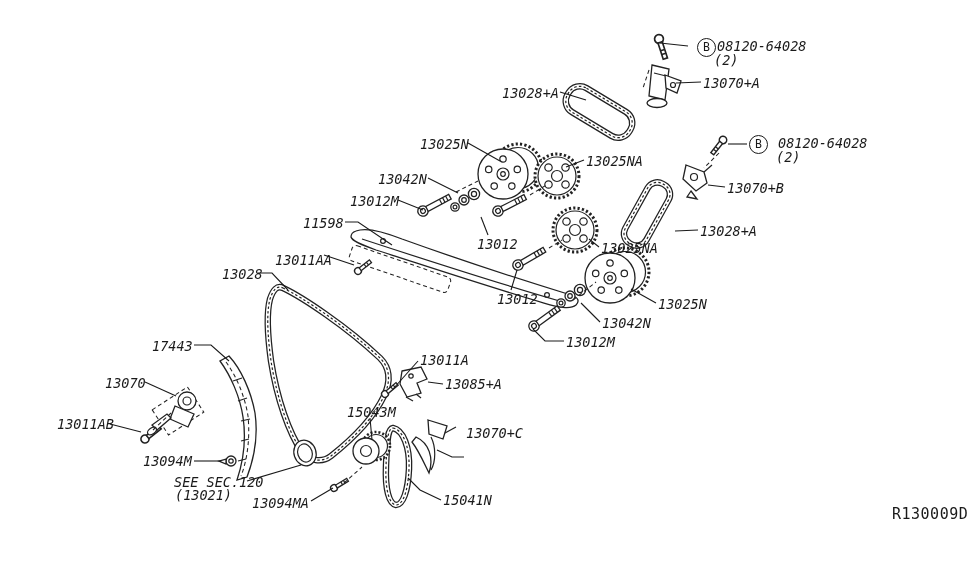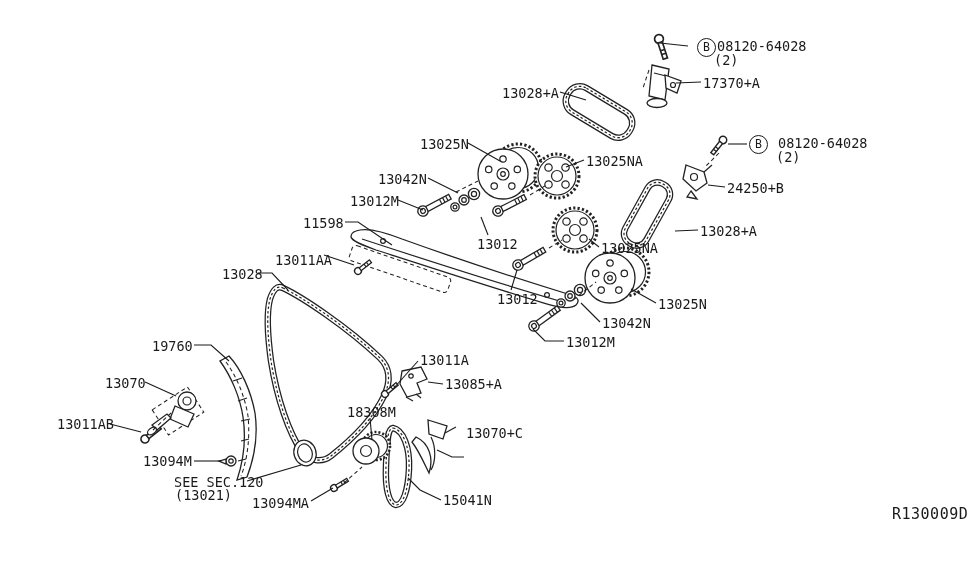--- a/index.html
+++ b/index.html
@@ -1,19 +1,19 @@
 <!DOCTYPE html>
 <html><head>
 <meta charset="utf-8">
 <style>
   html,body{margin:0;padding:0;background:#fff;}
   #stage{position:relative;width:975px;height:566px;background:#fff;overflow:hidden;
          font-family:"DejaVu Sans Mono", monospace;color:#1a1a1a;}
   #art{position:absolute;left:0;top:0;}
-  .lbl{position:absolute;font-size:13.5px;line-height:14px;white-space:nowrap;}
+  .lbl{position:absolute;font-size:13.5px;line-height:14px;white-space:nowrap;font-style:italic;}
   .bcirc{position:absolute;width:17px;height:17px;border:1.4px solid #1a1a1a;border-radius:50%;
          text-align:center;line-height:16px;font-size:11.5px;}
   .footer{position:absolute;font-size:15px;letter-spacing:.5px;}
   
   .ln{fill:none;stroke:#222;stroke-width:1.2;}
   .fill{fill:#fff;stroke:#222;stroke-width:1.3;}
   .teeth{fill:#fff;stroke:#222;stroke-width:3;stroke-dasharray:2.2 2.2;}
   .teeth2{fill:#fff;stroke:#222;stroke-width:2.6;stroke-dasharray:2 2;}
   .dash{fill:none;stroke:#222;stroke-width:1.05;stroke-dasharray:4 3;}
   .lead{fill:none;stroke:#1a1a1a;stroke-width:1.1;}
@@ -266,44 +266,44 @@
   </svg>
 
   <div class="bcirc" style="left:697px;top:38px">B</div>
   <div class="lbl" style="left:717px;top:39px">08120-64028</div>
   <div class="lbl" style="left:714px;top:53px">(2)</div>
 
   <div class="bcirc" style="left:749px;top:135px">B</div>
   <div class="lbl" style="left:778px;top:136px">08120-64028</div>
   <div class="lbl" style="left:776px;top:150px">(2)</div>
 
-  <div class="lbl" style="left:703px;top:76px">17370+A</div>
+  <div class="lbl" style="left:703px;top:76px">13070+A</div>
   <div class="lbl" style="left:502px;top:86px">13028+A</div>
   <div class="lbl" style="left:420px;top:137px">13025N</div>
   <div class="lbl" style="left:586px;top:154px">13025NA</div>
   <div class="lbl" style="left:378px;top:172px">13042N</div>
   <div class="lbl" style="left:350px;top:194px">13012M</div>
   <div class="lbl" style="left:477px;top:237px">13012</div>
   <div class="lbl" style="left:303px;top:216px">11598</div>
   <div class="lbl" style="left:275px;top:253px">13011AA</div>
   <div class="lbl" style="left:222px;top:267px">13028</div>
   <div class="lbl" style="left:497px;top:292px">13012</div>
   <div class="lbl" style="left:601px;top:241px">13025NA</div>
   <div class="lbl" style="left:658px;top:297px">13025N</div>
   <div class="lbl" style="left:602px;top:316px">13042N</div>
   <div class="lbl" style="left:566px;top:335px">13012M</div>
-  <div class="lbl" style="left:727px;top:181px">24250+B</div>
+  <div class="lbl" style="left:727px;top:181px">13070+B</div>
   <div class="lbl" style="left:700px;top:224px">13028+A</div>
-  <div class="lbl" style="left:152px;top:339px">19760</div>
+  <div class="lbl" style="left:152px;top:339px">17443</div>
   <div class="lbl" style="left:105px;top:376px">13070</div>
   <div class="lbl" style="left:57px;top:417px">13011AB</div>
   <div class="lbl" style="left:143px;top:454px">13094M</div>
   <div class="lbl" style="left:174px;top:475px">SEE SEC.120</div>
   <div class="lbl" style="left:175px;top:488px">(13021)</div>
   <div class="lbl" style="left:252px;top:496px">13094MA</div>
   <div class="lbl" style="left:420px;top:353px">13011A</div>
   <div class="lbl" style="left:445px;top:377px">13085+A</div>
-  <div class="lbl" style="left:347px;top:405px">18308M</div>
+  <div class="lbl" style="left:347px;top:405px">15043M</div>
   <div class="lbl" style="left:466px;top:426px">13070+C</div>
   <div class="lbl" style="left:443px;top:493px">15041N</div>
 
   <div class="footer" style="left:892px;top:505px">R130009D</div>
 </div>
 
 </body></html>

